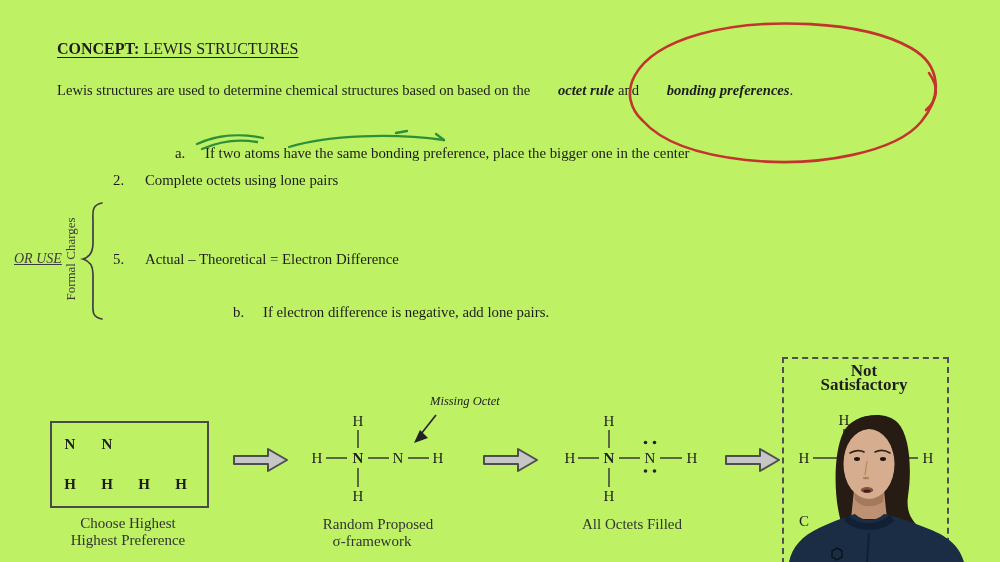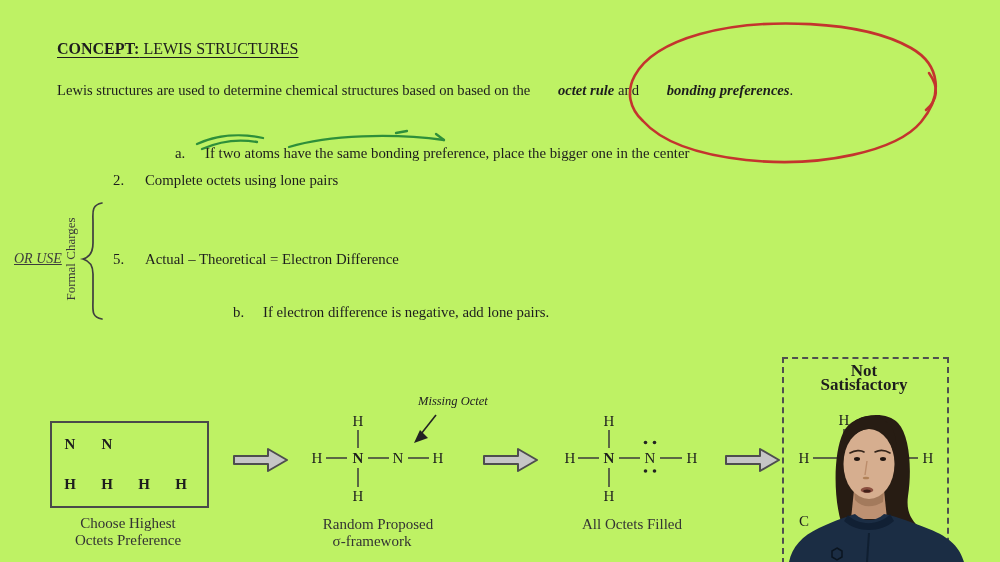--- a/index.html
+++ b/index.html
@@ -27,21 +27,21 @@
   .formal{left:71px;top:259px;font-size:13px;color:#3a3a3a;
           transform:translate(-50%,-50%) rotate(-90deg);}
 
   
   .example{left:57px;top:368px;font-size:15.5px;font-weight:bold;}
   .example sub{font-size:11px;}
   .panel1{left:50px;top:421px;width:155px;height:83px;border:2px solid #4a4a4a;}
   .atom{position:absolute;transform:translate(-50%,-50%);font-size:15px;line-height:15px;}
   .caption{position:absolute;transform:translateX(-50%);font-size:15px;color:#333;
            white-space:nowrap;}
-  .missing{left:418px;top:394px;font-size:12.5px;font-style:italic;color:#222;}
+  .missing{left:430px;top:394px;font-size:12.5px;font-style:italic;color:#222;}
 
   .dashedbox{left:782px;top:357px;width:163px;height:215px;border:2px dashed #4f4f4f;
              border-bottom:none;}
   .notsat{position:absolute;transform:translateX(-50%);font-size:17px;font-weight:bold;
           color:#1d1d1d;white-space:nowrap;}
 
   .overlay{position:absolute;left:0;top:0;width:1000px;height:562px;pointer-events:none;}
   .arrow{position:absolute;pointer-events:none;}
   .person{position:absolute;left:770px;top:398px;width:230px;height:164px;pointer-events:none;}
 </style>
@@ -64,21 +64,21 @@
 
 
   <div class="abs panel1"></div>
   <span class="atom b" style="left:70px;top:444px">N</span>
   <span class="atom b" style="left:107px;top:444px">N</span>
   <span class="atom b" style="left:70px;top:484px">H</span>
   <span class="atom b" style="left:107px;top:484px">H</span>
   <span class="atom b" style="left:144px;top:484px">H</span>
   <span class="atom b" style="left:181px;top:484px">H</span>
   <div class="caption" style="left:128px;top:515px">Choose Highest</div>
-  <div class="caption" style="left:128px;top:532px">Octets Preference</div>
+  <div class="caption" style="left:128px;top:532px">Highest Preference</div>
 
   <svg class="arrow" style="left:232px;top:446px" width="58" height="28">
       <polygon points="2,10 36,10 36,3 55,14 36,25 36,18 2,18" fill="#c6c6c6" stroke="#4e4e4e" stroke-width="2" stroke-linejoin="round"></polygon>
     </svg>
   <svg class="arrow" style="left:482px;top:446px" width="58" height="28">
       <polygon points="2,10 36,10 36,3 55,14 36,25 36,18 2,18" fill="#c6c6c6" stroke="#4e4e4e" stroke-width="2" stroke-linejoin="round"></polygon>
     </svg>
   <svg class="arrow" style="left:724px;top:446px" width="58" height="28">
       <polygon points="2,10 36,10 36,3 55,14 36,25 36,18 2,18" fill="#c6c6c6" stroke="#4e4e4e" stroke-width="2" stroke-linejoin="round"></polygon>
     </svg>

